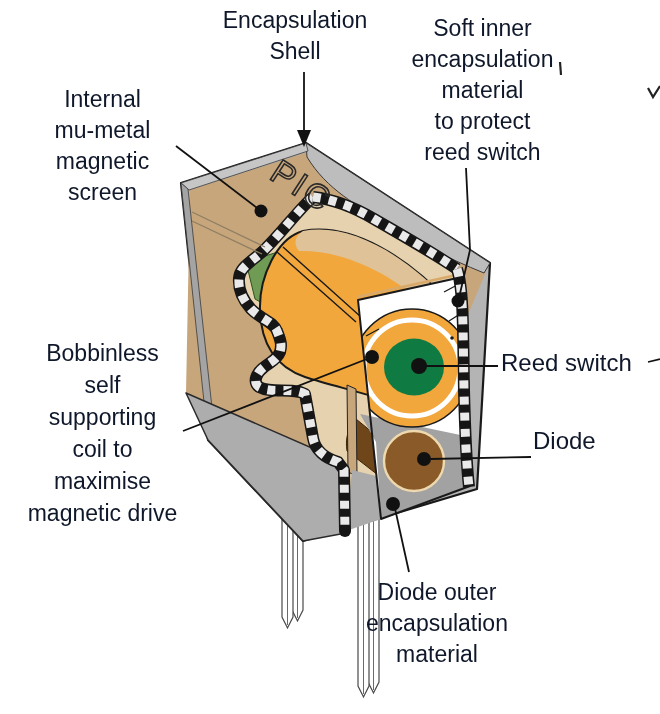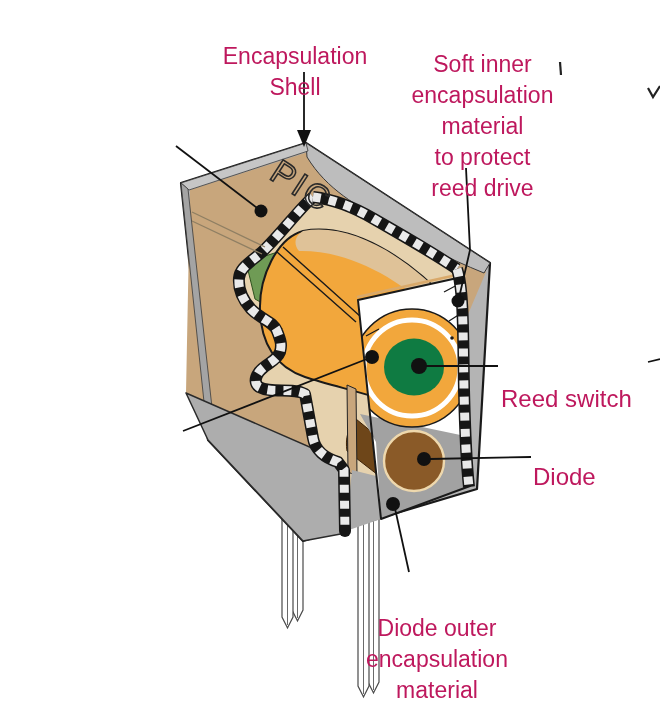--- a/index.html
+++ b/index.html
@@ -1,19 +1,19 @@
 <!DOCTYPE html>
 <html><head>
 <meta charset="utf-8">
 <style>
   html,body{margin:0;padding:0;background:#fff;}
   #stage{position:relative;width:660px;height:714px;background:#ffffff;overflow:hidden;
          font-family:"Liberation Sans",sans-serif;color:#111;}
   #diagram{position:absolute;left:0;top:0;}
-  .lbl{position:absolute;white-space:pre-line;text-align:center;font-size:23px;line-height:31px;color:#be185d;margin-top:36px;}
+  .lbl{position:absolute;white-space:pre-line;text-align:center;font-size:23px;line-height:31px;color:#0f172a;}
   .lbl.single{white-space:nowrap;text-align:left;font-size:24px;line-height:26px;}
   .lbl.tight{line-height:32px;}
 </style>
 </head>
 <body>
 
 <div id="stage">
 
   <svg id="diagram" width="660" height="714" viewBox="0 0 660 714" xmlns="http://www.w3.org/2000/svg">
 
@@ -134,23 +134,33 @@
     </g>
   </svg>
 
   <div class="lbl" style="left:195px;top:5px;width:200px;">Encapsulation
 Shell</div>
 
   <div class="lbl" style="left:385px;top:13px;width:195px;">Soft inner
 encapsulation
 material
 to protect
-reed drive</div>
+reed switch</div>
 
+  <div class="lbl" style="left:5px;top:84px;width:195px;">Internal
+mu-metal
+magnetic
+screen</div>
 
+  <div class="lbl tight" style="left:0px;top:337px;width:205px;">Bobbinless
+self
+supporting
+coil to
+maximise
+magnetic drive</div>
 
   <div class="lbl single" style="left:501px;top:350px;">Reed switch</div>
 
   <div class="lbl single" style="left:533px;top:428px;">Diode</div>
 
   <div class="lbl" style="left:337px;top:577px;width:200px;">Diode outer
 encapsulation
 material</div>
 </div>
 

